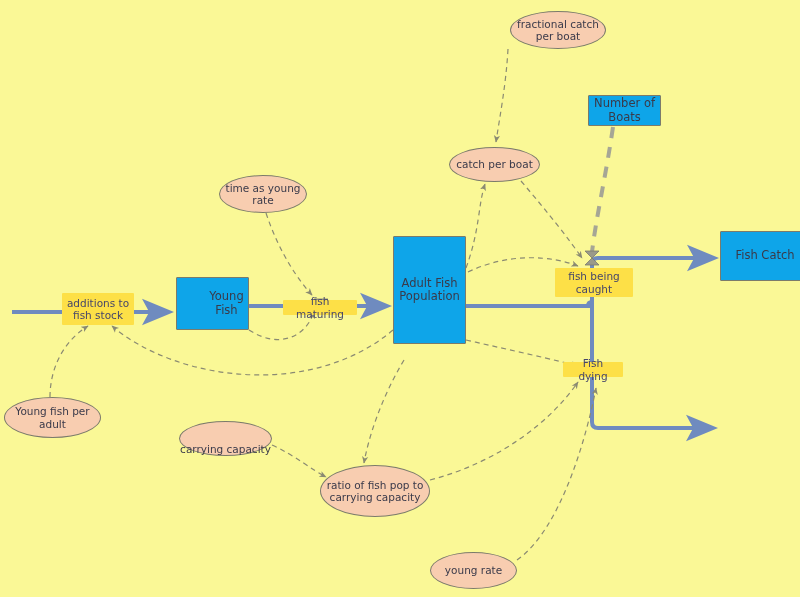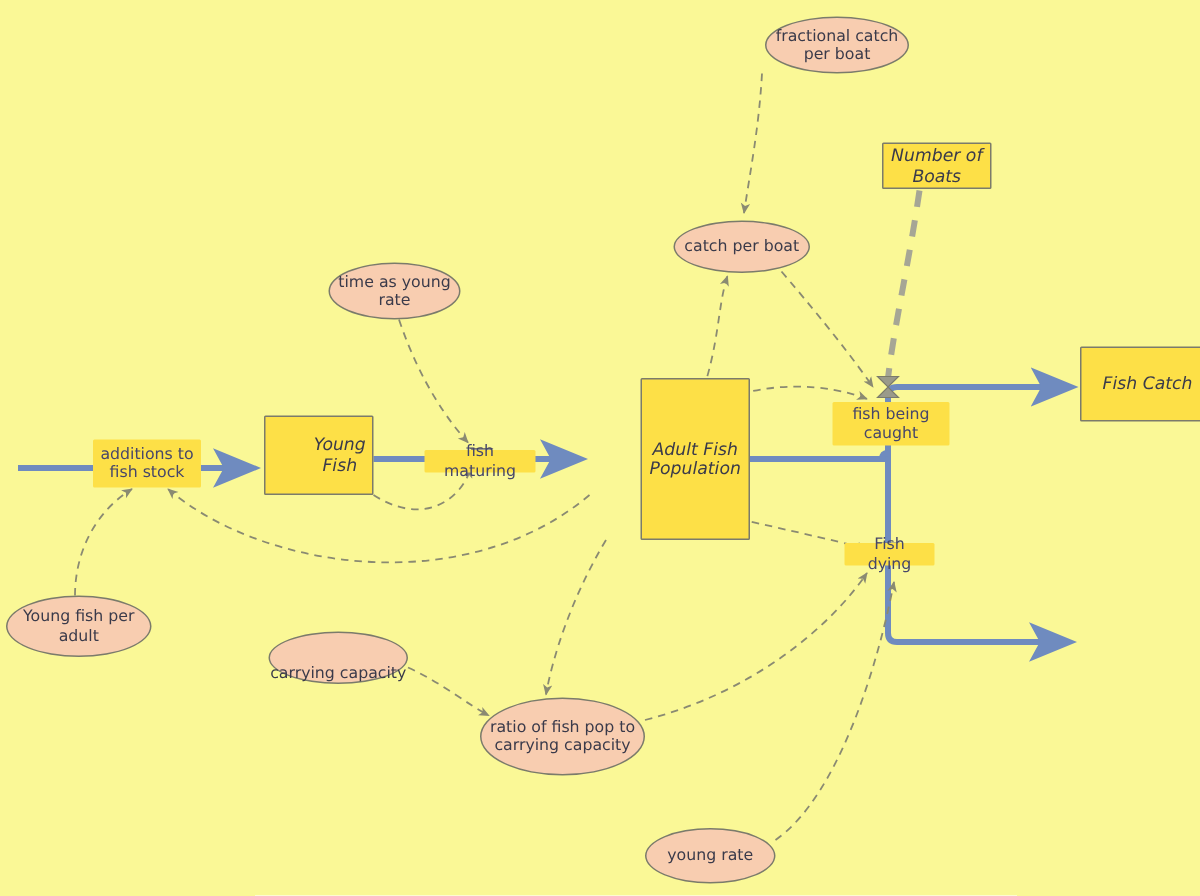--- a/index.html
+++ b/index.html
@@ -25,25 +25,24 @@
     position: absolute;
     box-sizing: border-box;
     display: flex;
     align-items: center;
     justify-content: center;
     text-align: center;
     color: #3a3a4a;
     line-height: 1.15;
   }
   .stock {
-    background: #fde047;
+    background: #0ea5e9;
     border: 1.4px solid #7b7b6b;
     font-size: 11.5px;
     border-radius: 1px;
-    font-style: italic;
   }
   .aux {
     background: #f8cdb0;
     border: 1.4px solid #7b7b6b;
     border-radius: 50%;
     font-size: 10.5px;
   }
   .flowlabel {
     background: #fde047;
     font-size: 10.5px;
@@ -106,21 +105,21 @@
       <path d="M91,305 L105,305 L98,312 Z M91,319 L105,319 L98,312 Z"></path>
       <path d="M314,299 L328,299 L321,306 Z M314,313 L328,313 L321,306 Z"></path>
       <path d="M585,251 L599,251 L592,258 Z M585,265 L599,265 L592,258 Z"></path>
       <path d="M585,362 L599,362 L592,369 Z M585,376 L599,376 L592,369 Z"></path>
     </g>
   </svg>
 
   <div class="node stock" style="left:176px;top:277px;width:73px;height:53px;padding-left:28px;">
     <span>Young Fish</span>
   </div>
-  <div class="node stock" style="left:393px;top:252px;width:73px;height:108px;margin-left:34px;">
+  <div class="node stock" style="left:393px;top:236px;width:73px;height:108px;">
     <span>Adult Fish Population</span>
   </div>
   <div class="node stock" style="left:720px;top:231px;width:90px;height:50px;">
     <span>Fish Catch</span>
   </div>
   <div class="node stock" style="left:588px;top:95px;width:73px;height:31px;">
     <span>Number of Boats</span>
   </div>
 
   <div class="node aux" style="left:462px;top:11px;width:96px;height:38px;margin-left:48px;">

